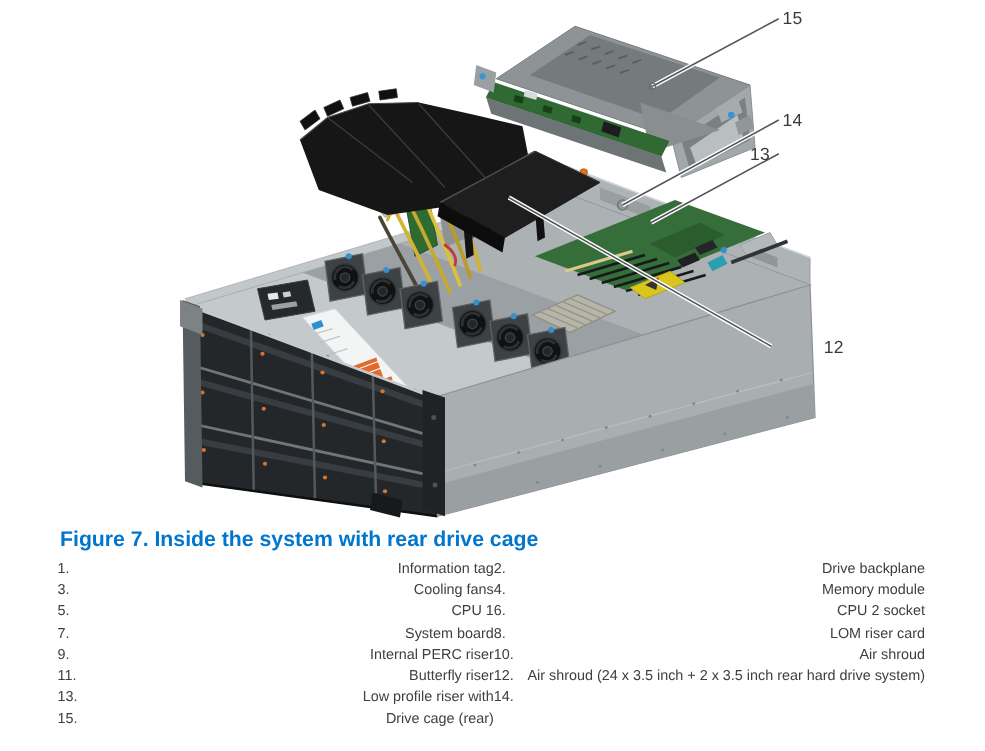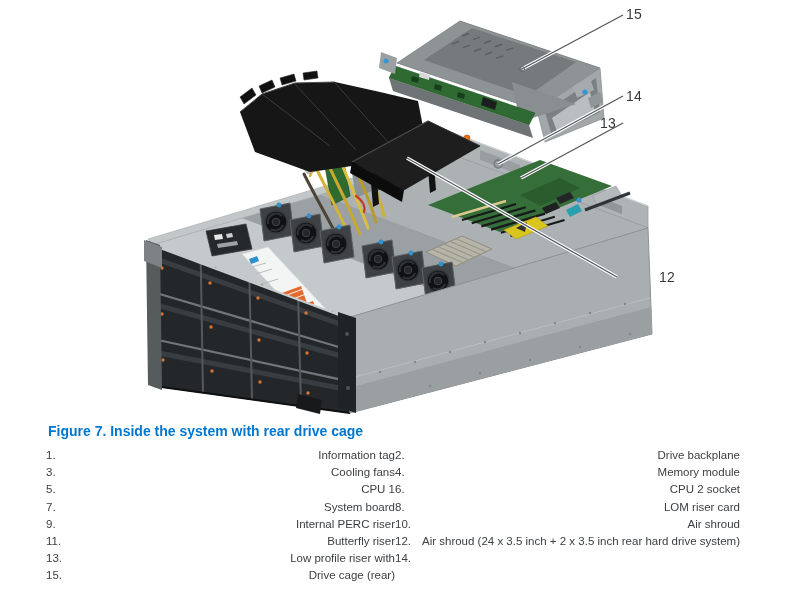--- a/index.html
+++ b/index.html
@@ -13,21 +13,21 @@
     width:788px;height:601px;background:#ffffff;overflow:hidden;
     font-family:"Liberation Sans",sans-serif;
   }
   .figure-area{position:relative;width:788px;height:422px;}
   .figure-area svg{position:absolute;left:0;top:0;}
   .callout{
     position:absolute;font-size:14px;color:var(--callout-color);
     letter-spacing:0.2px;
   }
   .caption{
-    font-size:14px;font-weight:bold;color:var(--caption-blue);
+    font-size:17px;font-weight:bold;color:var(--caption-blue);
     margin:2px 0 8px 48px;line-height:15px;
   }
   .legend{
     margin-left:46px;font-size:11.5px;color:var(--text-color);
     line-height:17.2px;
   }
   .lrow{display:flex;}
   .cell{display:flex;align-items:flex-start;}
   .cell.left{width:349px;flex:0 0 349px;}
   .cell.right{flex:1;padding-right:48px;}

